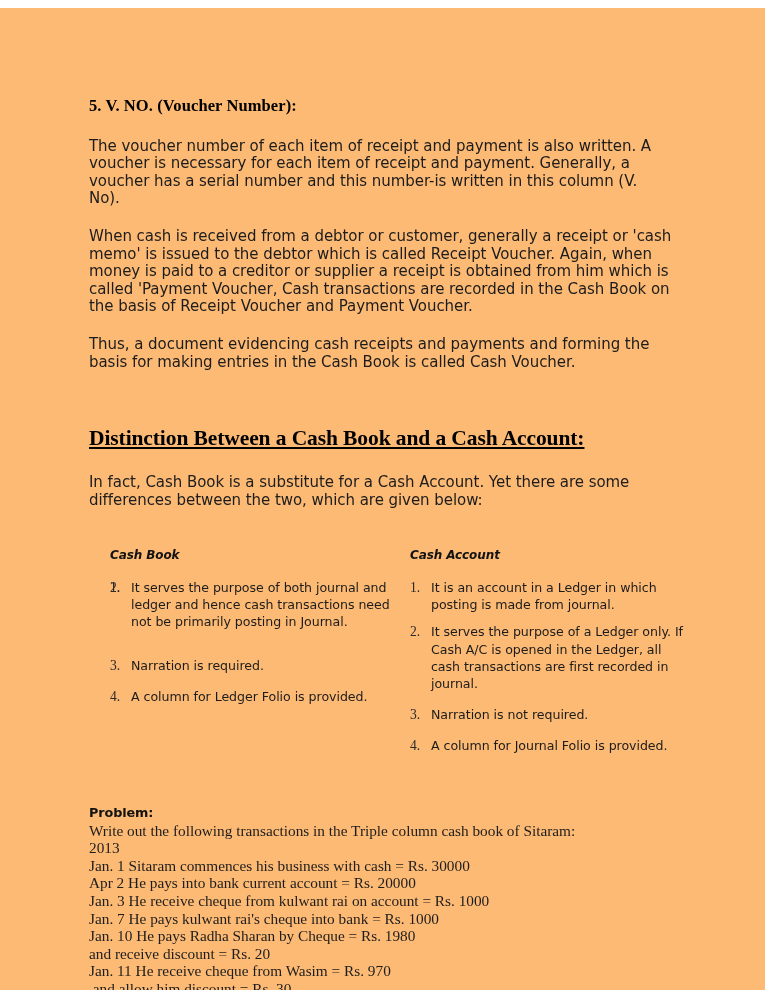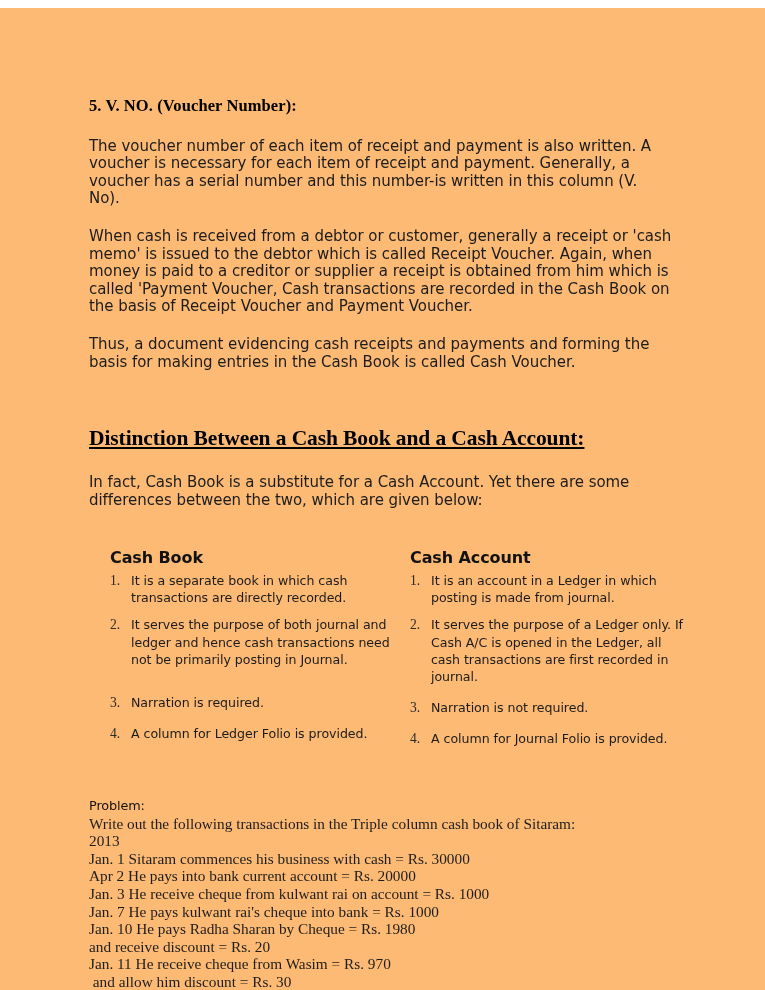--- a/index.html
+++ b/index.html
@@ -82,24 +82,25 @@
   }
   .col {
     width: 283px;
     flex: 0 0 283px;
   }
   .col.right { margin-left: 17px; }
 
   .col-title {
     font-family: "DejaVu Sans", sans-serif;
     font-weight: bold;
-    font-size: 16px;
+    font-size: 12px;
     color: #121212;
-    margin: 0 0 5px 0;
+    margin: 0 0 17px 0;
     letter-spacing: -0.1px;
+    font-style: italic;
   }
 
   .clist {
     list-style: none;
     margin: 0;
     padding: 0;
   }
   .clist li {
     position: relative;
     padding-left: 21px;
@@ -121,21 +122,21 @@
   }
   .clist li.gap-after { margin-bottom: 26px; }
   .clist li.gap-after-sm { margin-bottom: 14px; }
 
   
   .problem {
     margin-top: 0;
   }
   .problem-title {
     font-family: "DejaVu Sans", sans-serif;
-    font-weight: normal;
+    font-weight: bold;
     font-size: 12.8px;
     color: #121212;
     margin: 0 0 2px 0;
     letter-spacing: -0.1px;
   }
   .problem-lines {
     font-family: "Liberation Serif", serif;
     font-size: 15.3px;
     line-height: 17.6px;
     color: #1d1d1d;
@@ -168,21 +169,20 @@
     <div class="spacer-md"></div>
 
     <div class="compare">
       <div class="compare-cols">
 
         <div class="col left">
           <div class="col-title">Cash Book</div>
           <ul class="clist">
             <li>
               <span class="num">1.</span>
-              <span>It is a separate book in which cash transactions are directly recorded.</span>
             </li>
             <li class="gap-after">
               <span class="num">2.</span>
               <span>It serves the purpose of both journal and ledger and hence cash transactions need not be primarily posting in Journal.</span>
             </li>
             <li class="gap-after-sm">
               <span class="num">3.</span>
               <span>Narration is required.</span>
             </li>
             <li>

